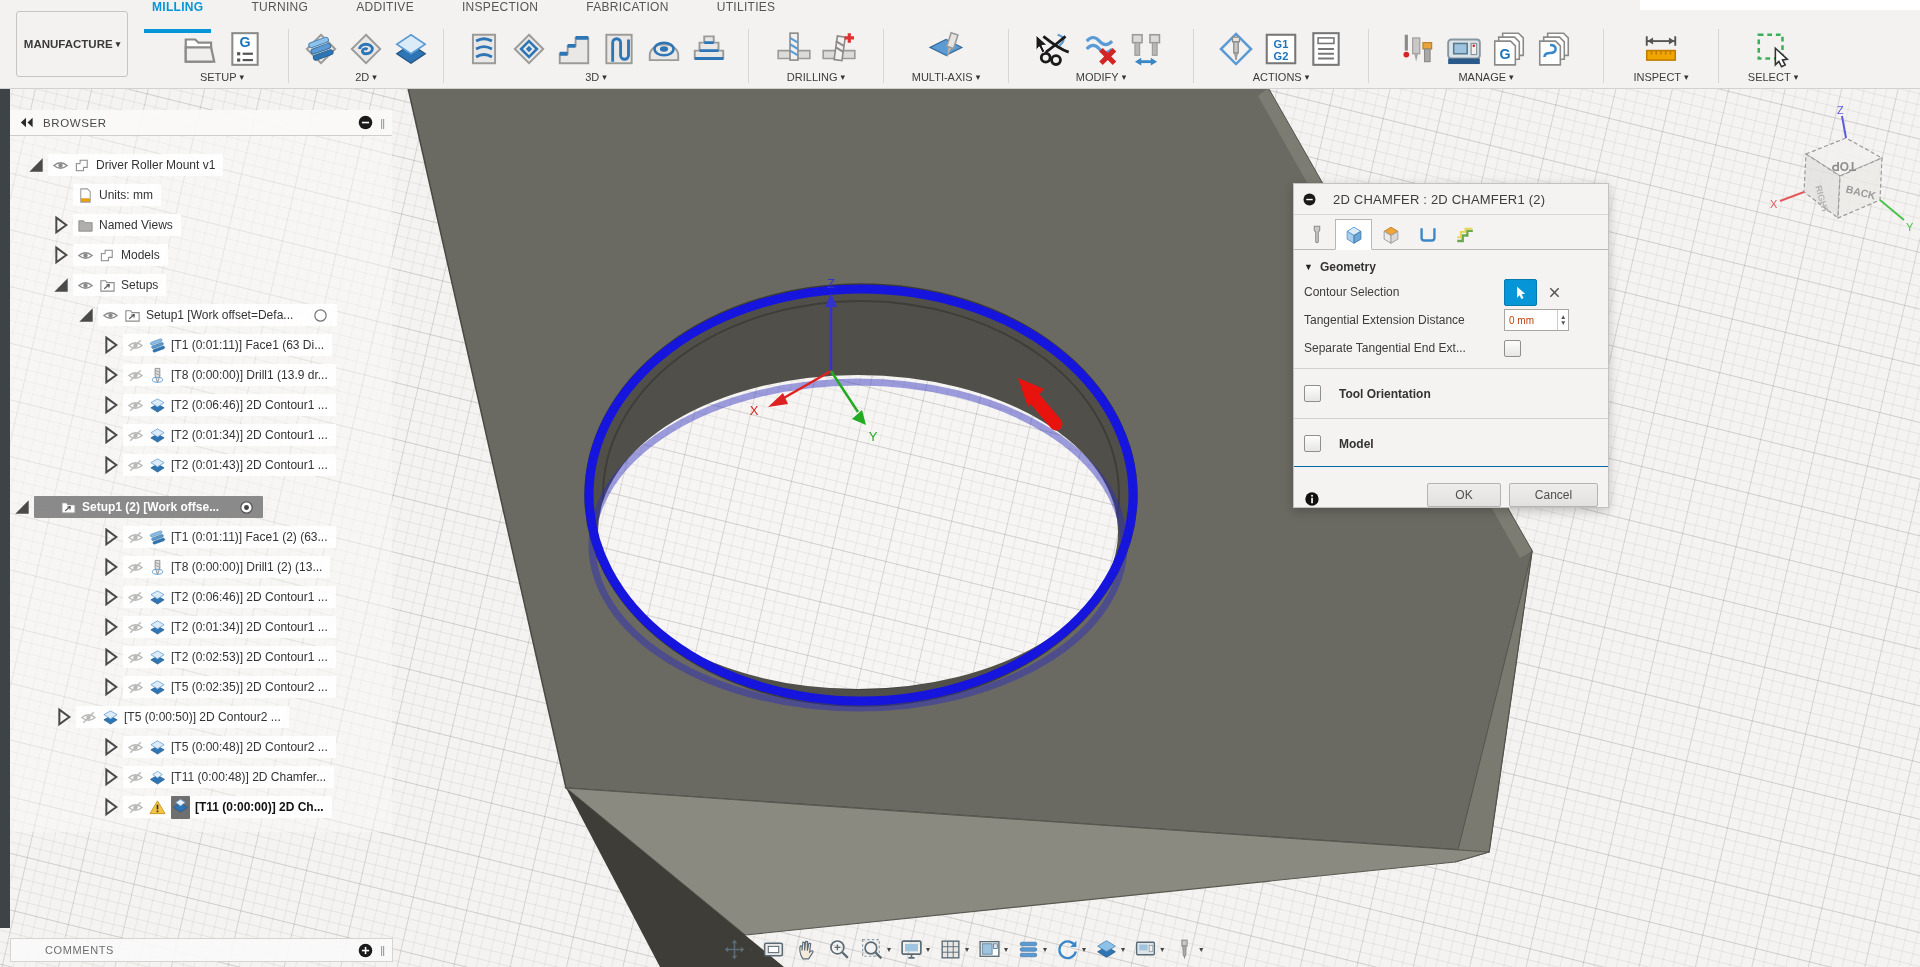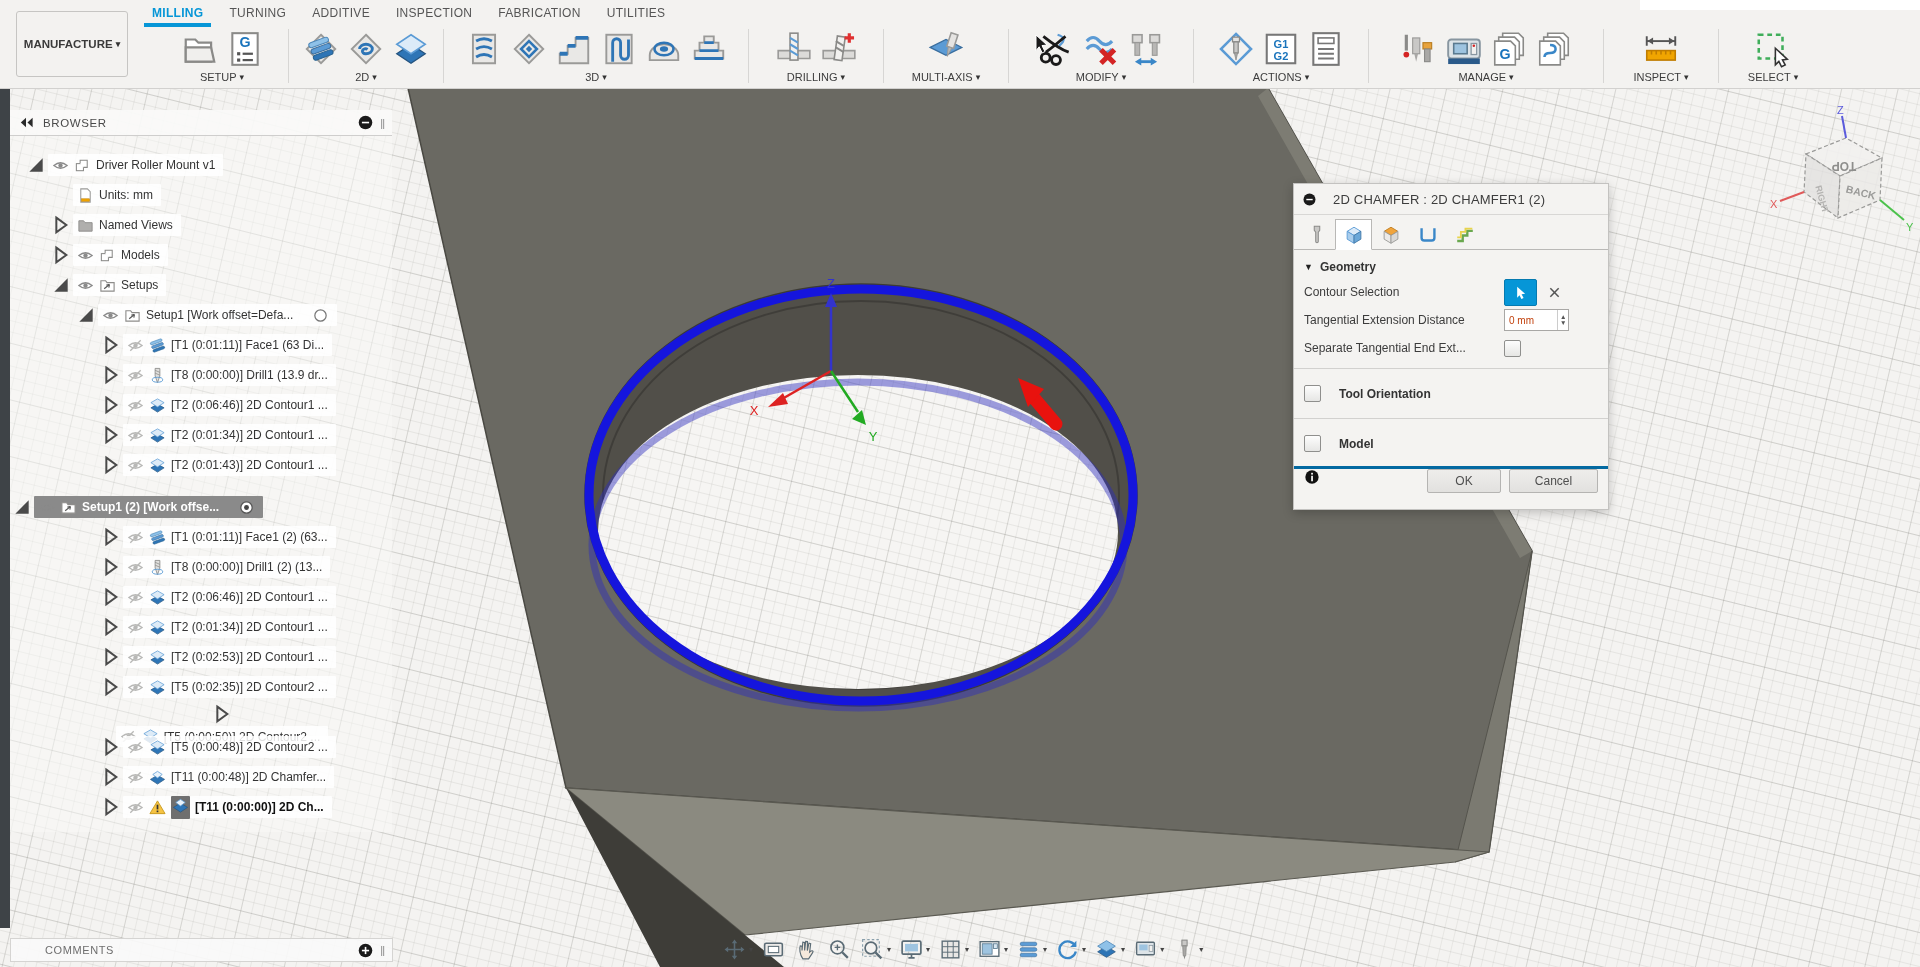--- a/index.html
+++ b/index.html
@@ -6,21 +6,21 @@
   #app{position:relative;width:1920px;height:967px;overflow:hidden;background:#f4f3f1;}
   svg{display:block}
   .caret{font-size:9px;color:#333;margin-left:3px}
   
   #scene{position:absolute;left:0;top:0;z-index:1}
   #left-strip{position:absolute;left:0;top:88px;width:10px;height:840px;background:#3e4347;z-index:2}
   
   #toolbar{position:absolute;left:0;top:0;width:1920px;height:88px;background:#f3f2f0;border-bottom:1px solid #d2d1cf;z-index:10}
   #top-right-strip{position:absolute;right:0;top:0;width:280px;height:10px;background:#ffffff}
   #manufacture-btn{position:absolute;left:16px;top:11px;width:110px;height:64px;border:1px solid #c6c5c3;border-radius:3px;display:flex;align-items:center;justify-content:center;font-size:11.5px;font-weight:bold;color:#3a3a3a;cursor:pointer;background:transparent}
-  #ws-tabs{position:absolute;left:152px;top:0;height:26px;display:flex;gap:26px;align-items:center}
+  #ws-tabs{position:absolute;left:152px;top:0;height:26px;display:flex;gap:48px;}
   .ws-tab{position:relative;font-size:12px;color:#555;letter-spacing:.3px;cursor:pointer;white-space:nowrap}
   .ws-tab.active{color:#0696d7;font-weight:bold}
   .ws-tab.active::after{content:"";position:absolute;left:-8px;right:-8px;bottom:-7px;height:4px;background:#0696d7}
   #tb-groups{position:absolute;left:158px;top:27px;display:flex;height:58px;align-items:stretch}
   .tb-group{display:flex;flex-direction:column;align-items:center;justify-content:space-between;box-sizing:border-box;padding:1px 4px 2px 4px}
   .g0{width:128px}.g1{width:150px}.g2{width:300px}.g3{width:130px}.g4{width:120px}.g5{width:180px}.g6{width:170px}.g7{width:230px}.g8{width:110px}.g9{width:104px}
   .tb-icons{display:flex;gap:3px;align-items:center;justify-content:center}
   .tb-btn{width:42px;height:42px;display:flex;align-items:center;justify-content:center;cursor:pointer;border-radius:2px}
   .tb-btn svg{width:38px;height:38px}
   .tb-label{display:flex;align-items:center;font-size:11px;color:#3c3c3c;cursor:pointer;white-space:nowrap}
@@ -70,21 +70,21 @@
   .clear-btn{margin-left:10px;cursor:pointer}
   .clear-btn svg{width:15px;height:15px}
   .spin-box{display:flex;align-items:center;border:1px solid #a8a7a5;background:#fff;height:22px;box-sizing:border-box}
   .spin-val{width:44px;font-size:10px;color:#c2410c;padding:0 4px}
   .spin-arrows{display:flex;flex-direction:column;border-left:1px solid #ccc;height:100%;justify-content:center;padding:0 2px;cursor:pointer}
   .spin-arrows span{font-size:6.5px;line-height:6px;color:#555}
   .checkbox{width:15px;height:15px;border:1px solid #8f8f8d;border-radius:2px;background:linear-gradient(#fdfdfd,#e6e6e4);cursor:pointer;flex:none}
   .dlg-divider{height:1px;background:#d2d1cf;margin:6px 0}
   .dlg-group-row{display:flex;align-items:center;padding:10px 10px;gap:18px}
   .dlg-group-row .sec-label{font-size:12px;font-weight:bold;color:#333}
-  #dlg-footer{border-top:3px solid #0369a1;height:40px;display:flex;align-items:flex-start;padding:0 10px;margin-top:4px}
+  #dlg-footer{border-top:1px solid #0369a1;height:40px;display:flex;align-items:flex-end;padding:0 10px;margin-top:4px}
   #dlg-footer .icn{margin-right:auto}
   #dlg-footer .icn svg{width:16px;height:16px}
   .dlg-btn{height:24px;border:1px solid #b5b4b2;background:linear-gradient(#eeedeb,#e2e1df);color:#4f4f4f;font-size:12px;border-radius:2px;margin-left:8px;cursor:pointer;font-family:"Liberation Sans",sans-serif}
   #ok-btn{width:74px}#cancel-btn{width:89px}
   
   #viewcube{position:absolute;left:1768px;top:102px;z-index:6}
   
   #mouse-cursor{position:absolute;left:1034px;top:34px;z-index:20;pointer-events:none}
 </style>
 </head>
@@ -886,21 +886,21 @@
             </span>
             <span class="icn">
               <svg viewBox="0 0 18 18" xmlns="http://www.w3.org/2000/svg">
                 <path d="M9 7.5 L16 11.5 L9 16 L2 11.5Z" fill="#2e75b6" stroke="#24537e" stroke-width=".7"></path>
                 <path d="M9 2 L16 6 L9 10.5 L2 6Z" fill="#ddebf7" stroke="#5b9bd5" stroke-width=".8"></path>
               </svg>
             </span>
             <span class="row-label">[T5 (0:02:35)] 2D Contour2 ...</span>
           </span>
         </div>
-        <div class="tree-row" style="padding-left: 42px; flex-direction: column;">
+        <div class="tree-row" style="padding-left: 42px;">
           <span class="slot">
             <svg viewBox="0 0 18 18" xmlns="http://www.w3.org/2000/svg">
               <path d="M5.5 3.5 L13 9 L5.5 14.5Z" fill="none" stroke="#4a4a4a" stroke-width="1.5"></path>
             </svg>
           </span>
           <span class="row-strip">
             <span class="icn">
               <svg viewBox="0 0 18 18" xmlns="http://www.w3.org/2000/svg">
                 <path d="M2 9 Q9 3.2 16 9 Q9 14.8 2 9Z" fill="none" stroke="#b8b8b6" stroke-width="1.4"></path>
                 <circle cx="9" cy="9" r="2.3" fill="#b8b8b6"></circle>

